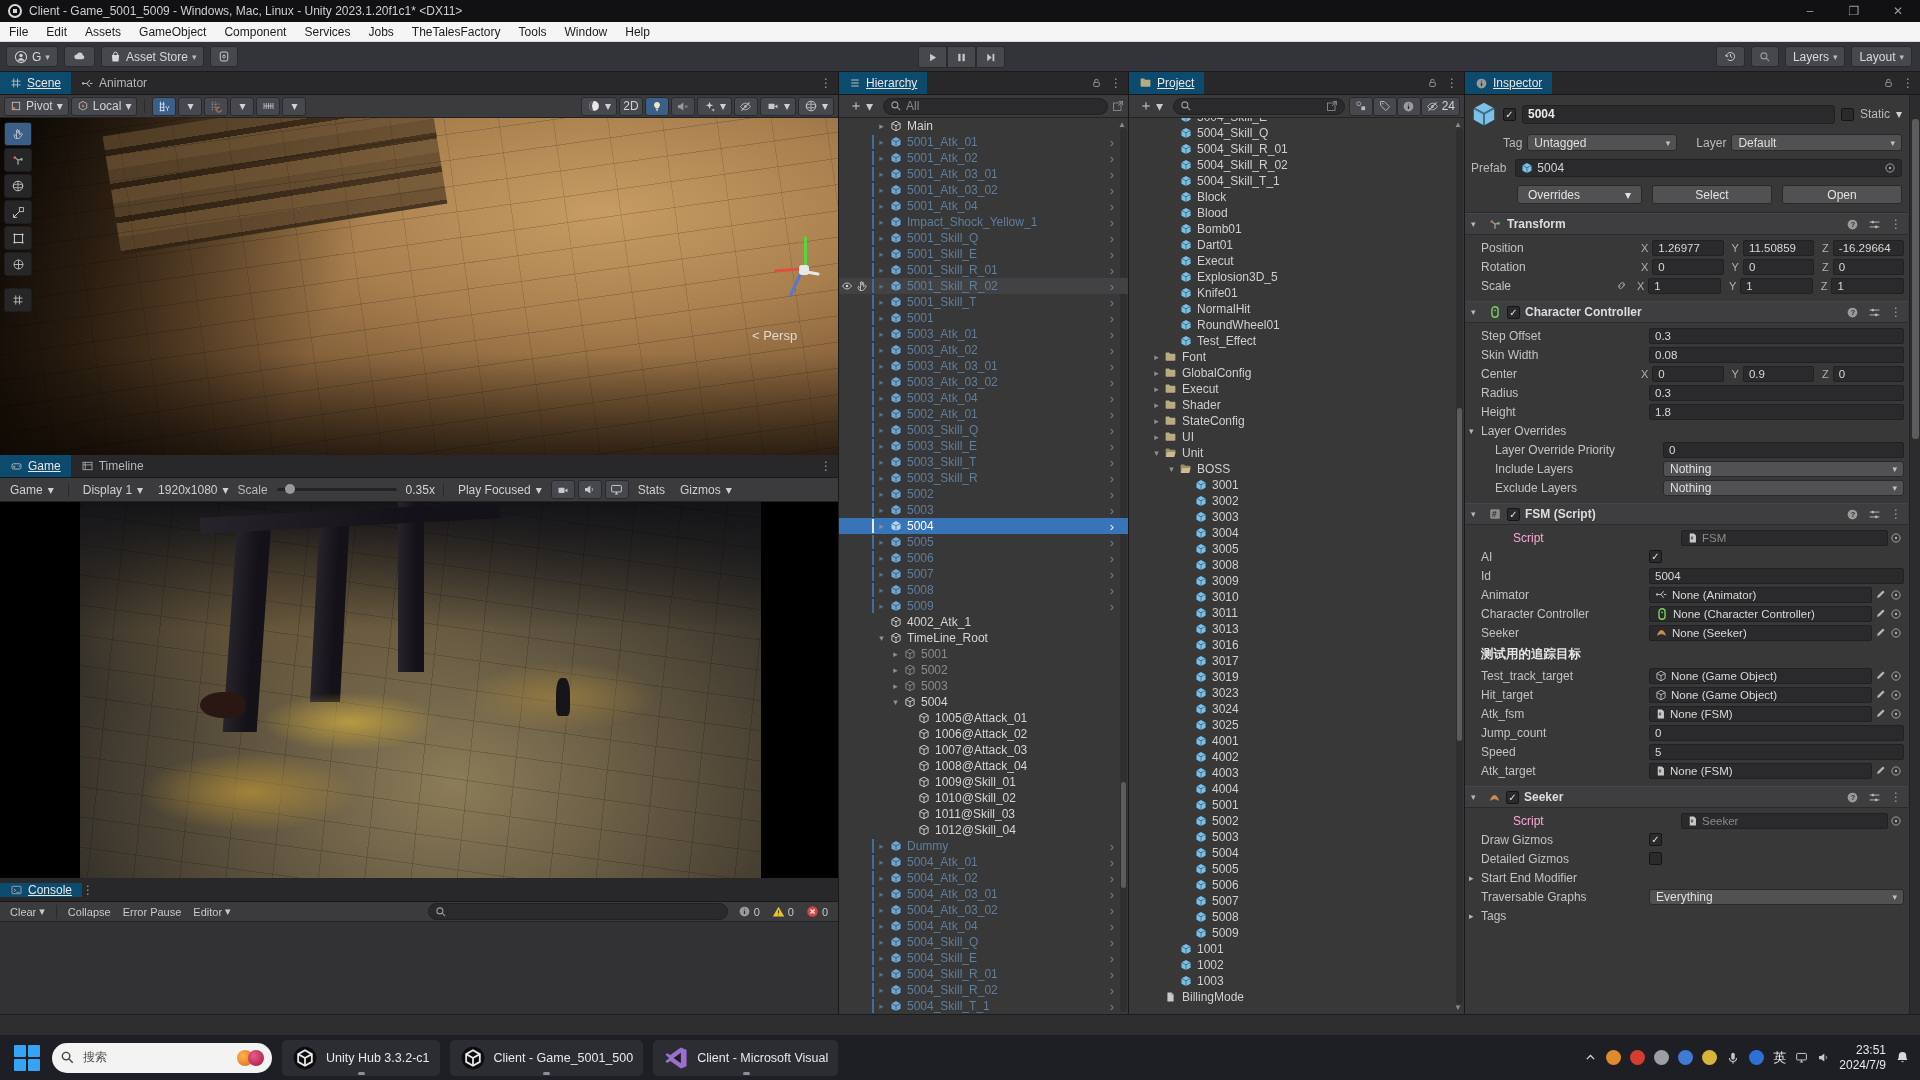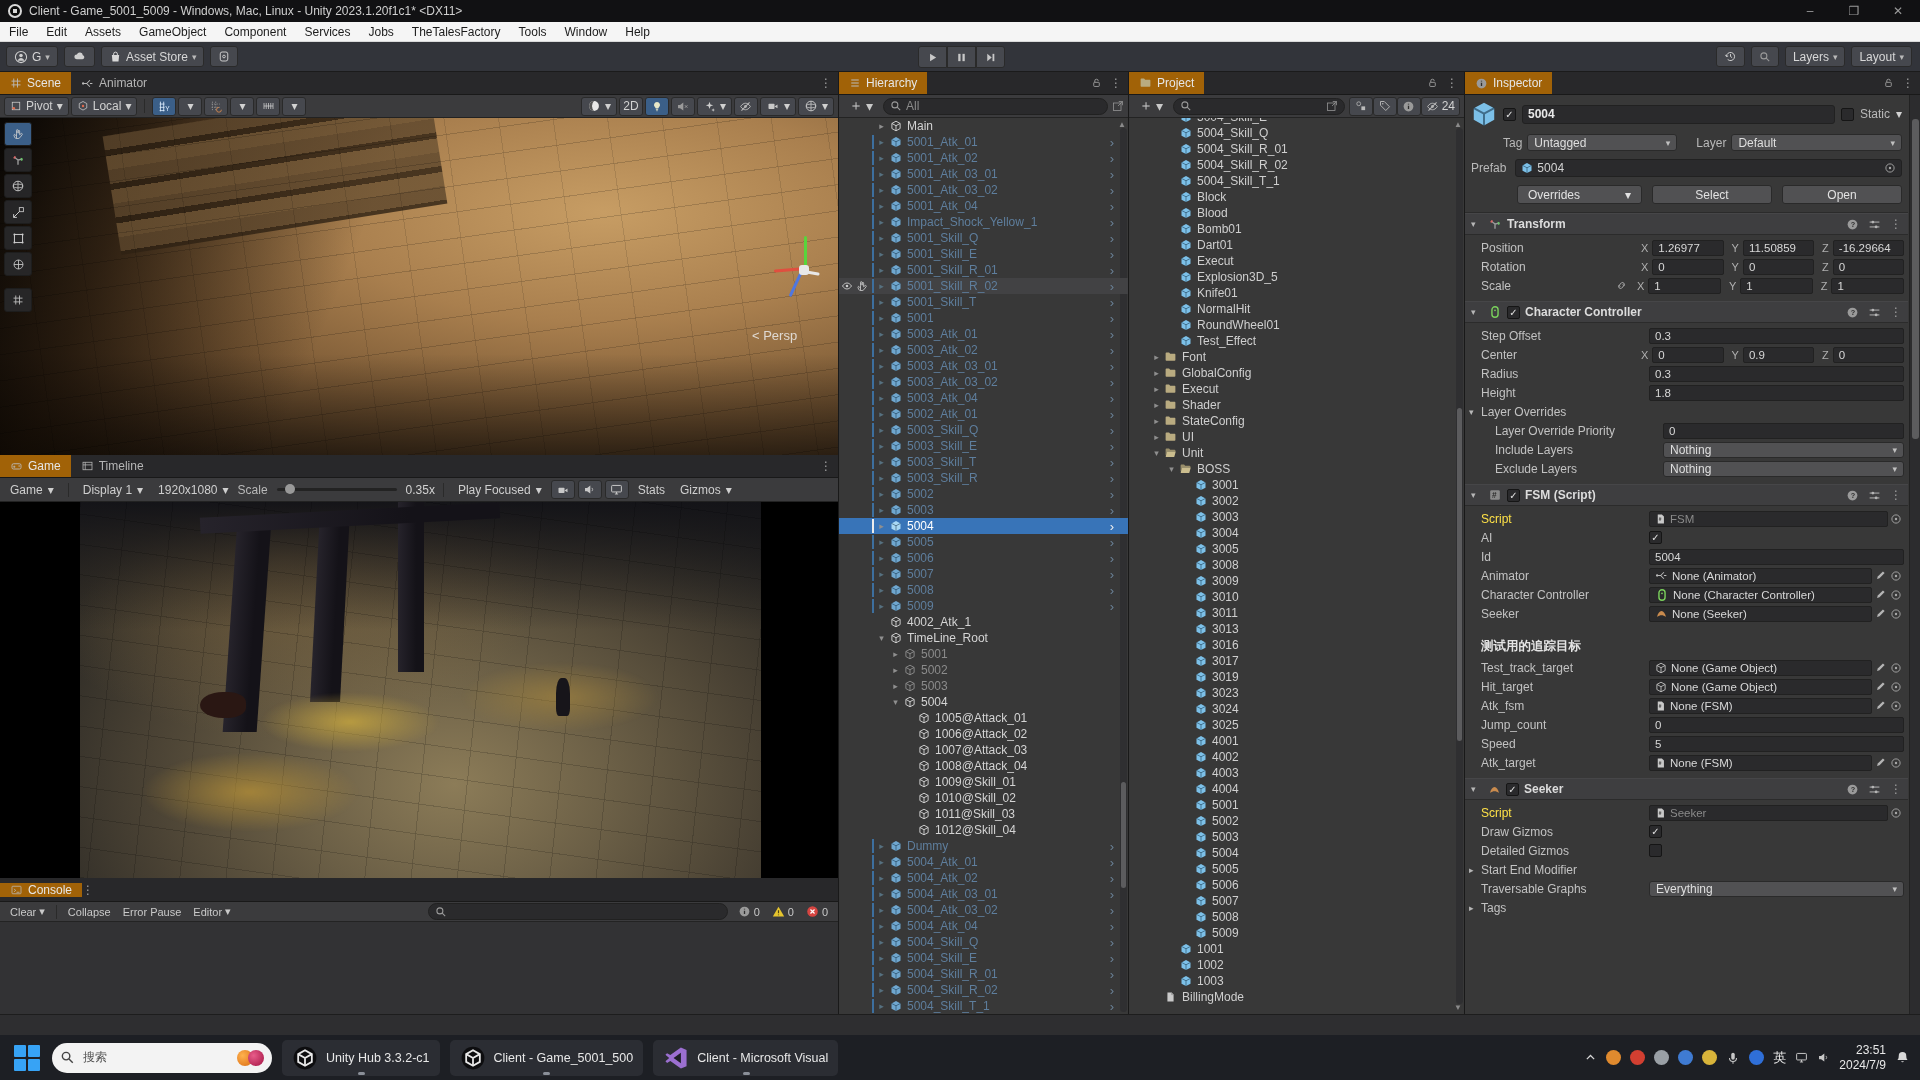--- a/index.html
+++ b/index.html
@@ -27,21 +27,21 @@
   .pbtn { width:29px; height:22px; background:#46484e; border:1px solid #2a2a2a; display:flex;
     align-items:center; justify-content:center; color:#c8c8c8; }
   .pbtn:first-child { border-radius:3px 0 0 3px; } .pbtn:last-child { border-radius:0 3px 3px 0; }
   .tright { margin-left:auto; display:flex; align-items:center; margin-right:8px; }
 
   
   .workspace { position:absolute; left:0; top:72px; width:1920px; height:963px; background:#383838; }
   .panel { position:absolute; top:0; height:942px; background:#383838; border-left:1px solid #191919; overflow:hidden; }
   .tabbar { height:23px; background:#28282a; display:flex; align-items:stretch; border-bottom:1px solid #191919; }
   .tab { display:flex; align-items:center; gap:5px; padding:0 10px; color:#b5b5b5; }
-  .tab.active { background:#a16207; color:#e6e6e6; }
+  .tab.active { background:#0c4a6e; color:#e6e6e6;text-decoration:underline; }
   .tabbar .trail { margin-left:auto; display:flex; align-items:center; gap:8px; padding-right:6px; color:#9a9a9a; }
   .ptool { height:23px; background:#3b3b3d; border-bottom:1px solid #232323; display:flex; align-items:center; padding:0 4px; }
   .search { flex:1; height:17px; background:#2a2a2c; border:1px solid #212121; border-radius:9px;
     display:flex; align-items:center; padding:0 6px; color:#8b8b8b; margin:0 4px; gap:4px; }
   .i { display:inline-flex; align-items:center; justify-content:center; }
   .kebab { color:#9f9f9f; letter-spacing:0; }
 
   
   .leftcol { position:absolute; left:0; top:0; width:838px; height:942px; display:flex; flex-direction:column; }
   .scene-toolbar { height:23px; background:#3b3b3d; border-bottom:1px solid #222; display:flex; align-items:center; padding:0 4px; gap:2px; }
@@ -137,29 +137,29 @@
   .pfield { flex:1; height:18px; background:#2a2a2c; border:1px solid #212121; border-radius:3px;
     display:flex; align-items:center; gap:4px; padding:0 5px; }
   .row4 { display:flex; align-items:center; gap:10px; margin:8px 0 4px 46px; }
   .ibtn { height:19px; background:#515153; border:1px solid #2a2a2a; border-radius:3px; color:#e2e2e2;
     display:flex; align-items:center; justify-content:center; gap:8px; padding:0 10px; }
   .comp-head { height:22px; background:#3e3e40; border-top:1px solid #464648; border-bottom:1px solid #2b2b2b;
     display:flex; align-items:center; gap:5px; padding:0 6px; font-weight:bold; color:#dcdcdc; }
   .comp-head .far { margin-left:auto; display:flex; gap:9px; color:#b5b5b5; font-weight:normal; }
   .crow { display:flex; align-items:center; height:19px; padding:0 4px 0 16px; }
   .crow .clab { flex:0 0 168px; color:#c2c2c2; white-space:nowrap; overflow:hidden; }
-  .crow.gray .clab { color:#fde047; }
+  .crow.gray .clab { color:#f9a8d4;margin-left:32px; }
   .cfield { flex:1; height:16px; background:#2a2a2c; border:1px solid #212121; border-radius:2px;
     color:#d8d8d8; display:flex; align-items:center; padding:0 5px; gap:4px; font-size:11.5px; }
   .crow.gray .cfield { color:#8a8a8a; }
   .axis { color:#b0b0b0; margin:0 4px 0 8px; font-size:11px; }
   .axis:first-of-type { margin-left:0; }
   .vecbox { flex:1; }
   .mini { width:16px; color:#bdbdbd; text-align:center; flex:none; font-size:11px; }
-  .chead { font-weight:bold; color:#e4e4e4; height:24px; display:flex; align-items:center; padding-left:16px; font-size:12.5px;margin-top:11px; }
+  .chead { font-weight:bold; color:#e4e4e4; height:24px; display:flex; align-items:center; padding-left:16px; font-size:12.5px; }
   .fold { color:#b7b7b7; width:12px; font-size:9px; }
   .isb { position:absolute; right:0; top:0; bottom:0; width:11px; background:#2c2c2e; border-left:1px solid #222; }
   .isb .vthumb { left:2px; width:7px; }
 
   
   .taskbar { position:absolute; left:0; top:1035px; width:1920px; height:45px; background:#1d1f24;
     display:flex; align-items:center; color:#e8e8e8; }
   .startbtn { width:26px; height:26px; margin:0 12px 0 14px; display:grid; grid-template-columns:12px 12px; gap:2px; }
   .startbtn span { background:#37a3f5; border-radius:1px; }
   .tsearch { width:220px; height:30px; background:#f3f3f3; color:#555; border-radius:15px;
@@ -2154,20 +2154,24 @@
               </span>
               <span class="kebab">⋮</span>
             </span>
           </div>
           <div style="padding:3px 0 6px 0">
             <div class="crow">
               <span class="clab">Step Offset</span>
               <span class="cfield">0.3</span>
             </div>
             <div class="crow">
+              <span class="clab">Skin Width</span>
+              <span class="cfield">0.08</span>
+            </div>
+            <div class="crow">
               <span class="clab" style="flex:0 0 152px">Center</span>
               <span class="axis">X</span>
               <span class="cfield vecbox">0</span>
               <span class="axis">Y</span>
               <span class="cfield vecbox">0.9</span>
               <span class="axis">Z</span>
               <span class="cfield vecbox">0</span>
             </div>
             <div class="crow">
               <span class="clab">Radius</span>

